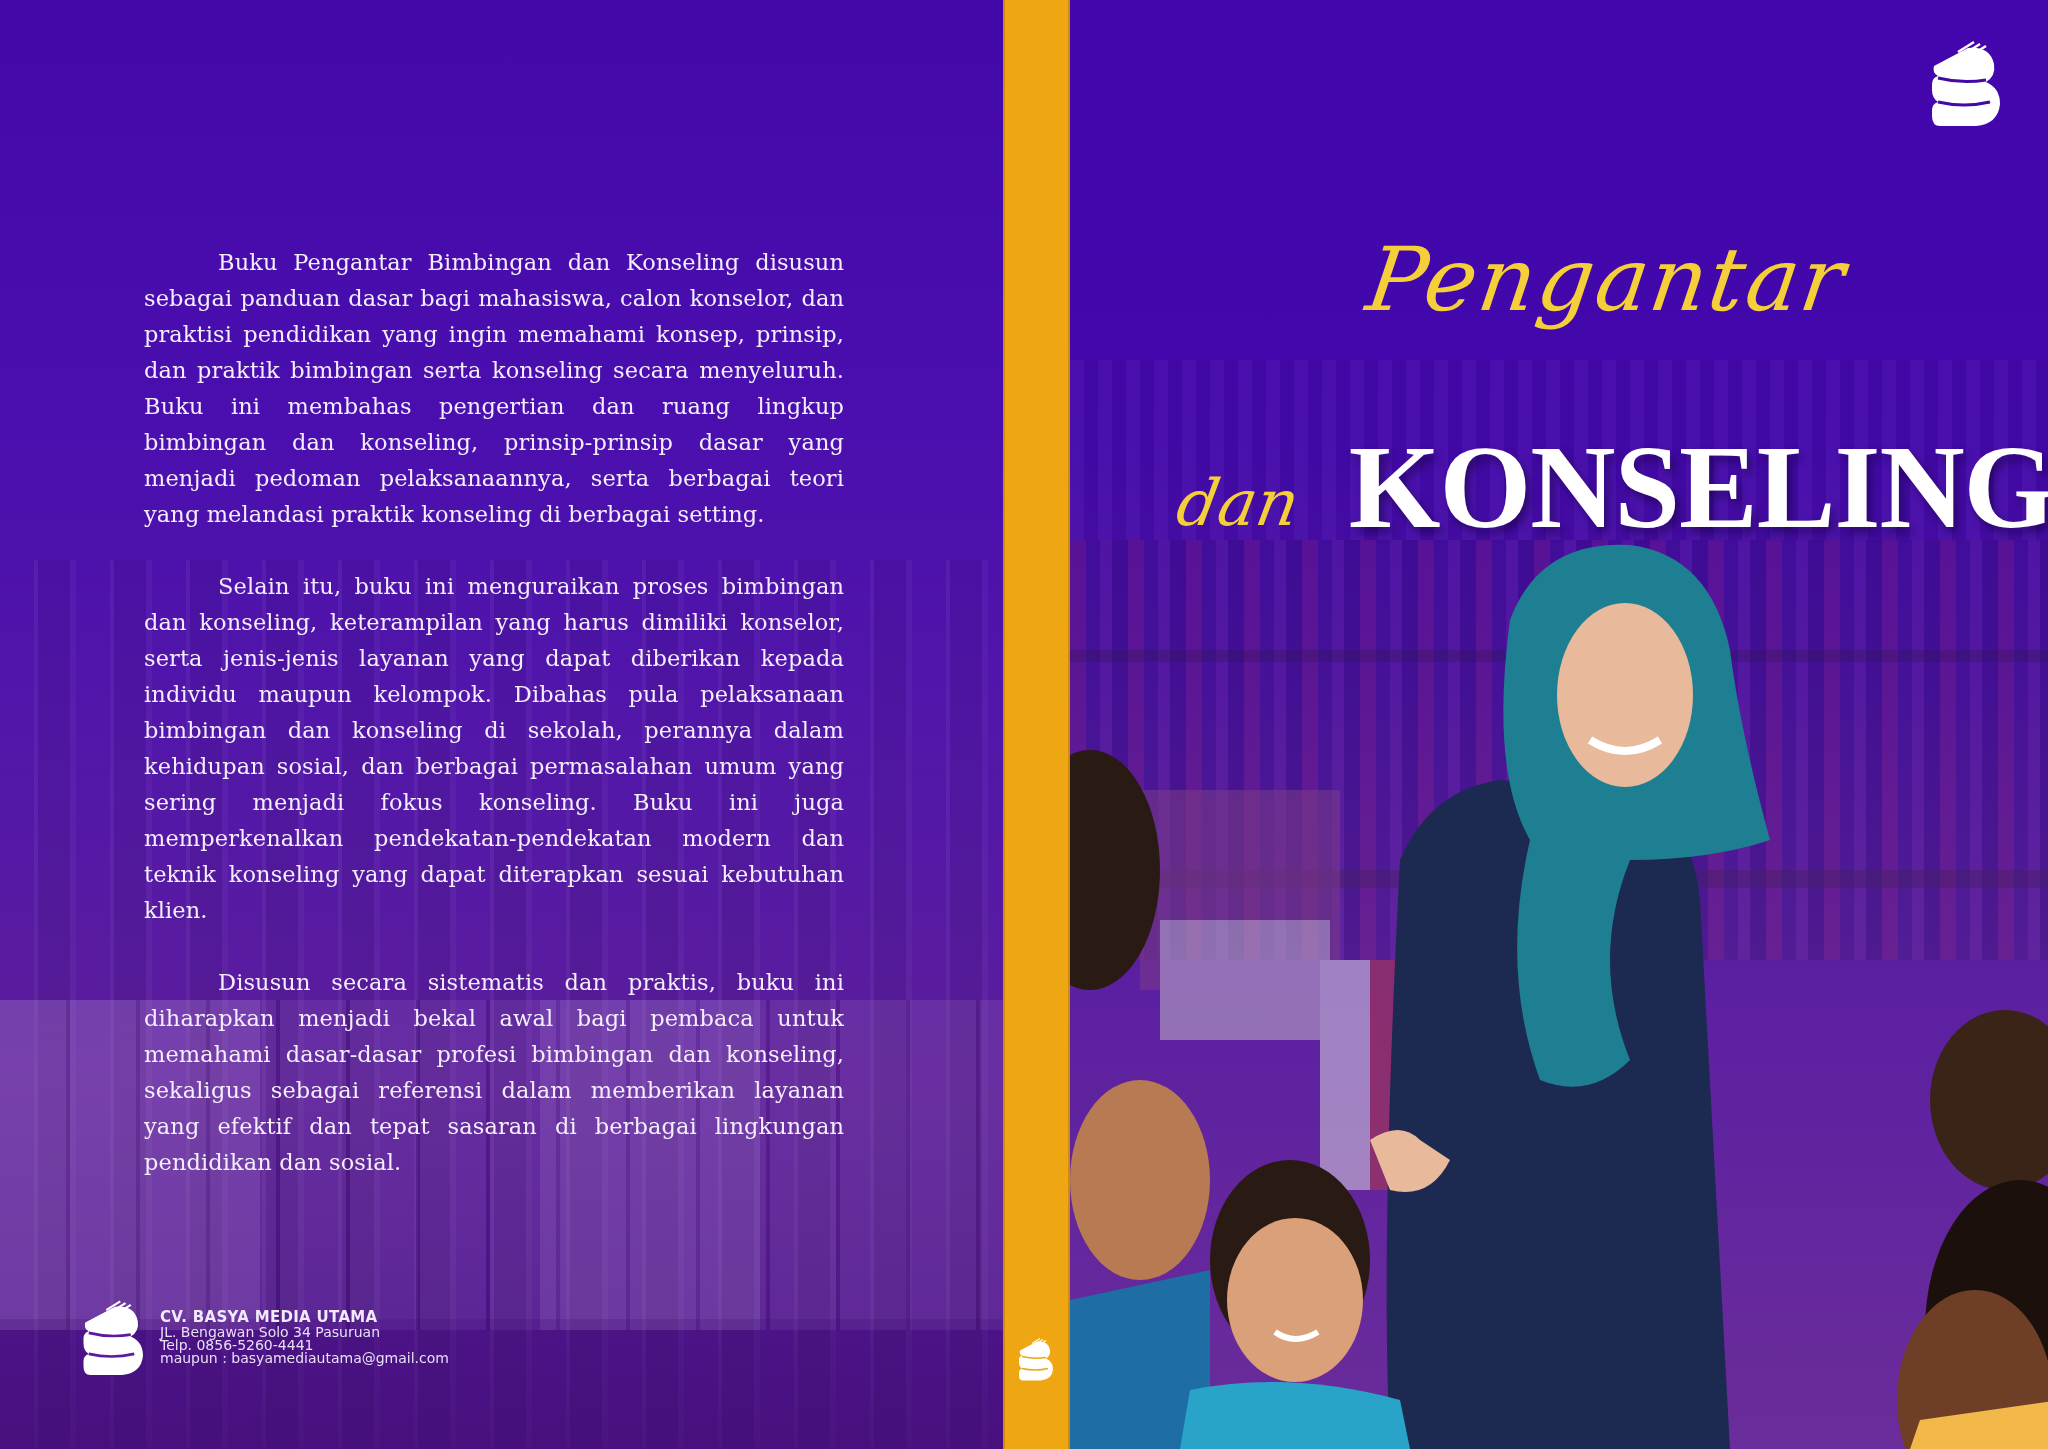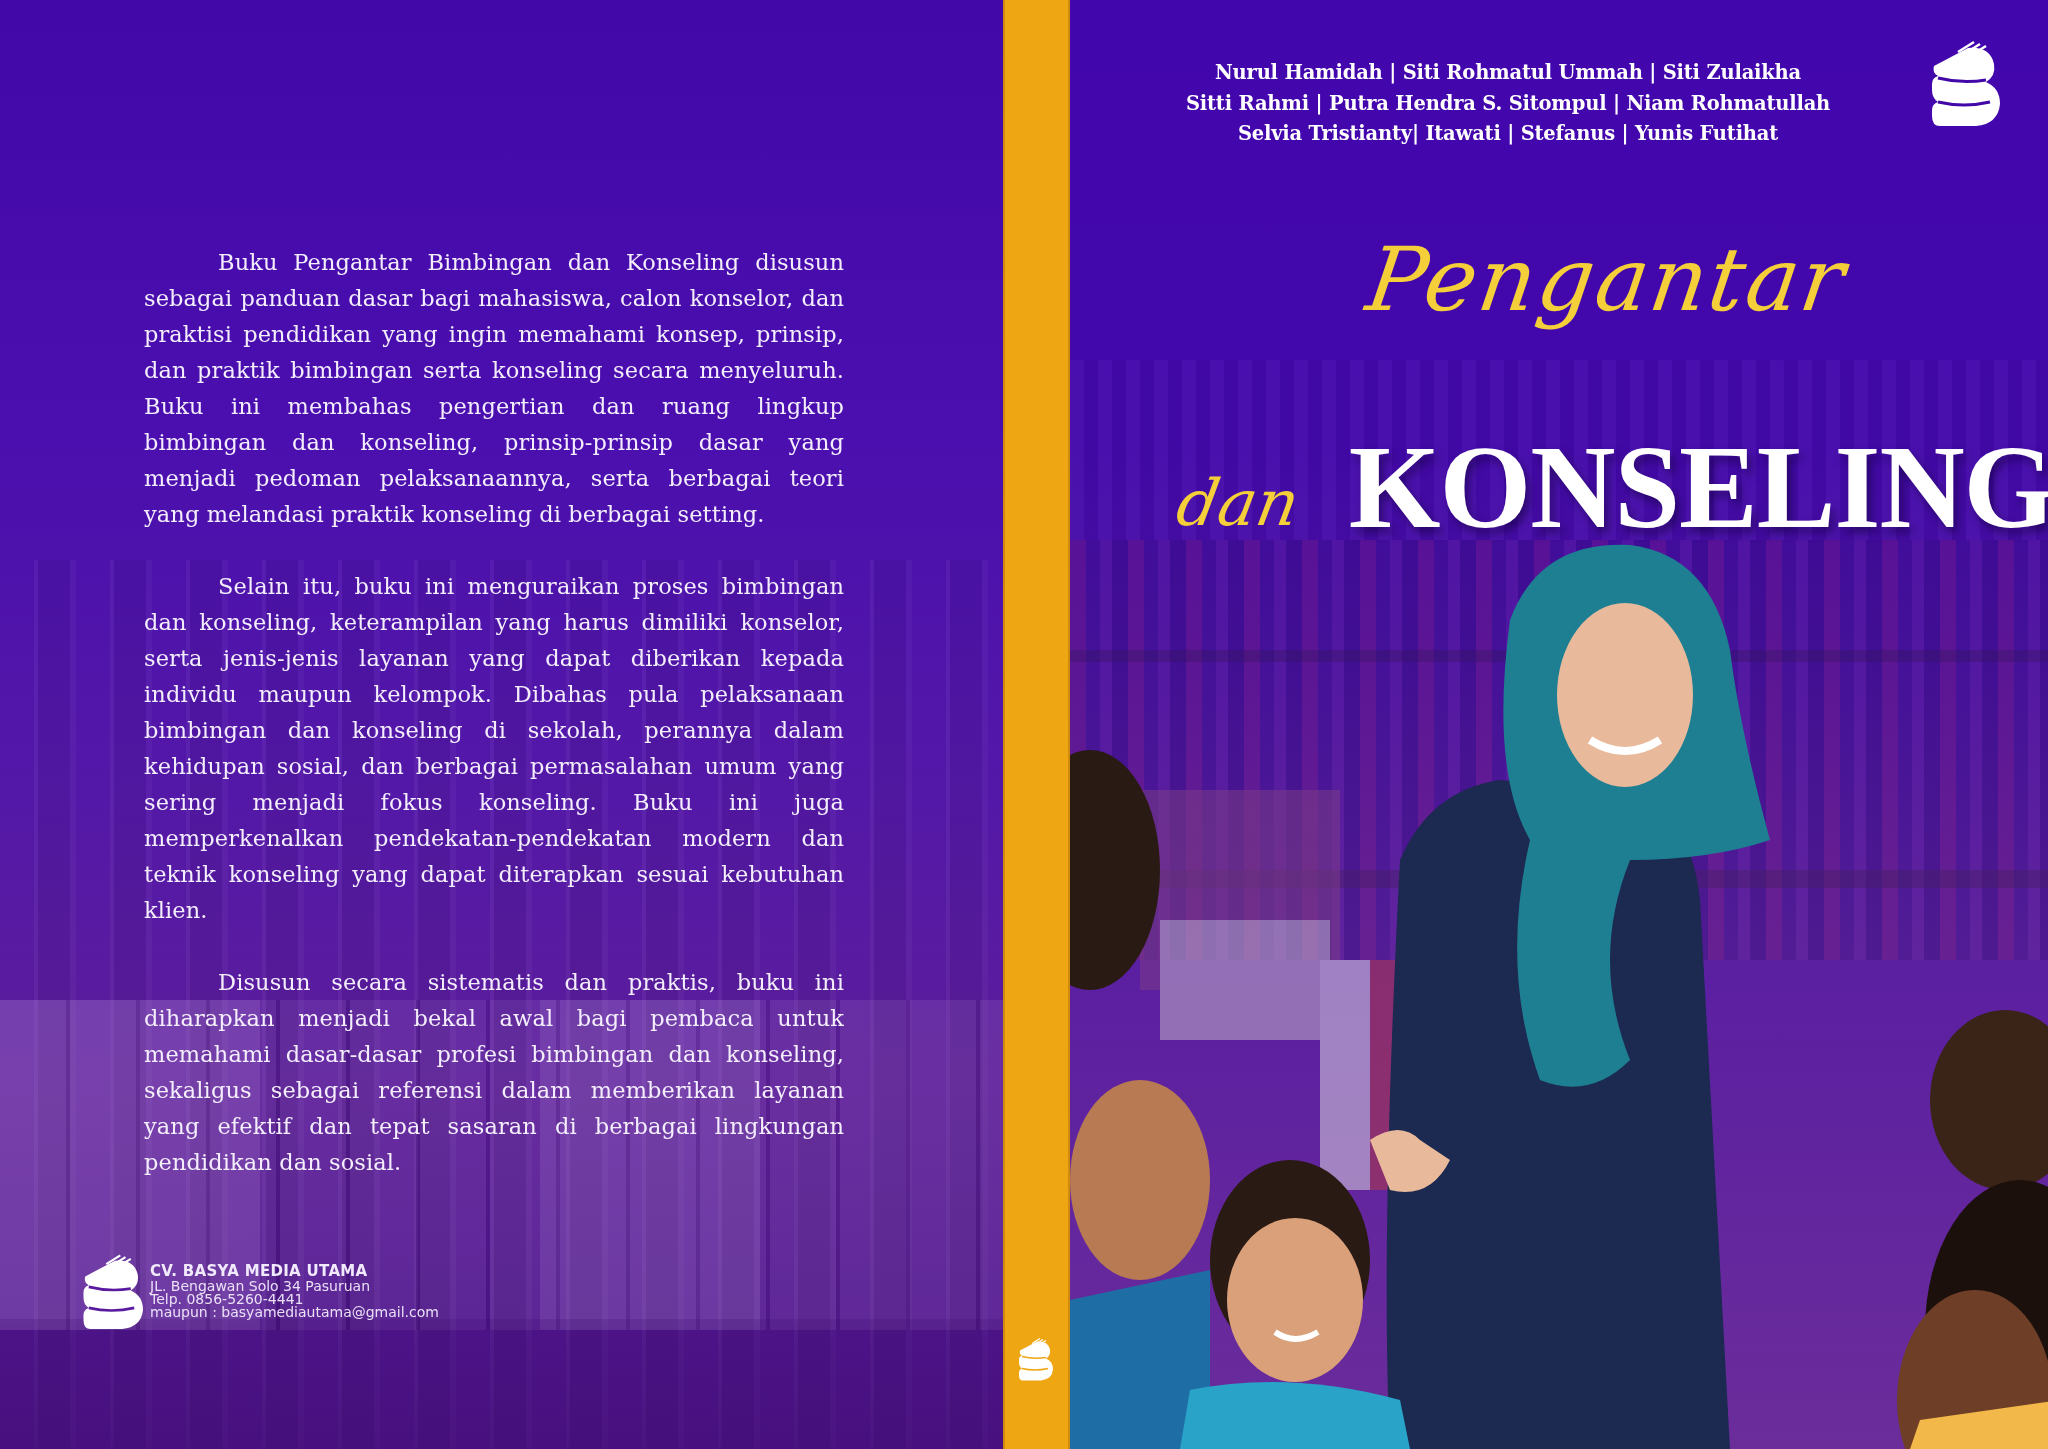--- a/index.html
+++ b/index.html
@@ -30,21 +30,21 @@
   .blurb {
     position: absolute; left: 144px; top: 244px; width: 700px;
     color: #f4eefc; font-family: "DejaVu Serif", "Liberation Serif", serif;
     font-size: 22.5px; line-height: 36px; text-align: justify;
     letter-spacing: 0.1px;
   }
   .blurb p { text-indent: 74px; margin-bottom: 36px; }
   .blurb p:last-child { margin-bottom: 0; }
 
   .publisher {
-    position: absolute; left: 80px; top: 1253px; display: flex; align-items: flex-start; 
+    position: absolute; left: 80px; top: 1299px; display: flex; align-items: flex-start; gap: 10px;
   }
   .publisher-logo { width: 70px; height: 80px; }
   .publisher-text { color: #f1eafc; font-family: "DejaVu Sans", sans-serif; padding-top: 9px; }
   .publisher-name { font-size: 15px; font-weight: bold; letter-spacing: 0.3px; line-height: 18px; }
   .publisher-line { font-size: 14px; line-height: 13px; opacity: 0.95; }
 
   
   .spine {
     position: relative; width: 68px; height: 1449px;
     background: #eea613;
@@ -153,25 +153,20 @@
         <line x1="36" y1="14" x2="52" y2="4"></line>
         <line x1="42" y1="16" x2="58" y2="6"></line>
       </g>
     </svg>
   </section>
 
   <section class="front-cover">
     <div class="front-shelf-top"></div>
     <div class="front-shelf"></div>
 
-    <div class="authors">
-      <div>Nurul Hamidah | Siti Rohmatul Ummah | Siti Zulaikha</div>
-      <div>Sitti Rahmi | Putra Hendra S. Sitompul | Niam Rohmatullah</div>
-      <div>Selvia Tristianty| Itawati | Stefanus | Yunis Futihat</div>
-    </div>
 
     <svg class="front-logo" viewBox="0 0 80 90">
       <path fill="#ffffff" d="M6 26 L40 8 Q62 6 66 24 Q68 36 58 42 Q72 48 72 64 Q70 84 48 86 L12 86 Q4 86 4 76 L4 70 Q4 64 10 62 Q4 58 4 50 L4 44 Q4 38 10 36 Q4 33 6 26 Z"></path>
       <g stroke="#4308a8" stroke-width="3" fill="none">
         <path d="M10 38 Q34 44 58 40"></path>
         <path d="M10 62 Q36 68 62 62"></path>
       </g>
       <g stroke="#ffffff" stroke-width="2.5">
         <line x1="30" y1="12" x2="46" y2="2"></line>
         <line x1="36" y1="14" x2="52" y2="4"></line>

